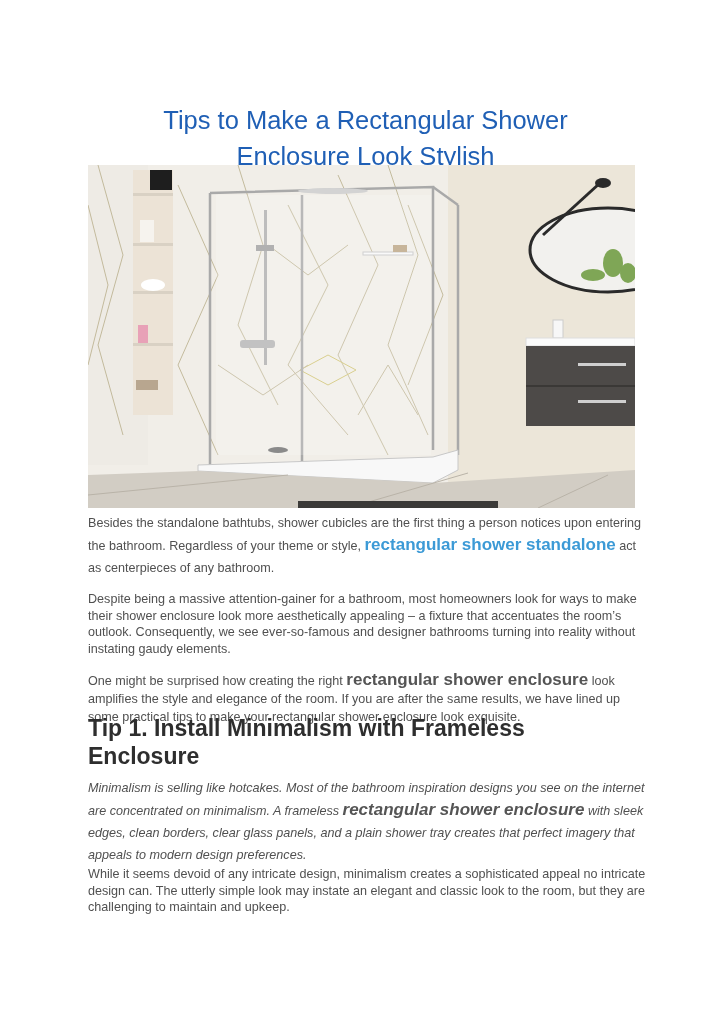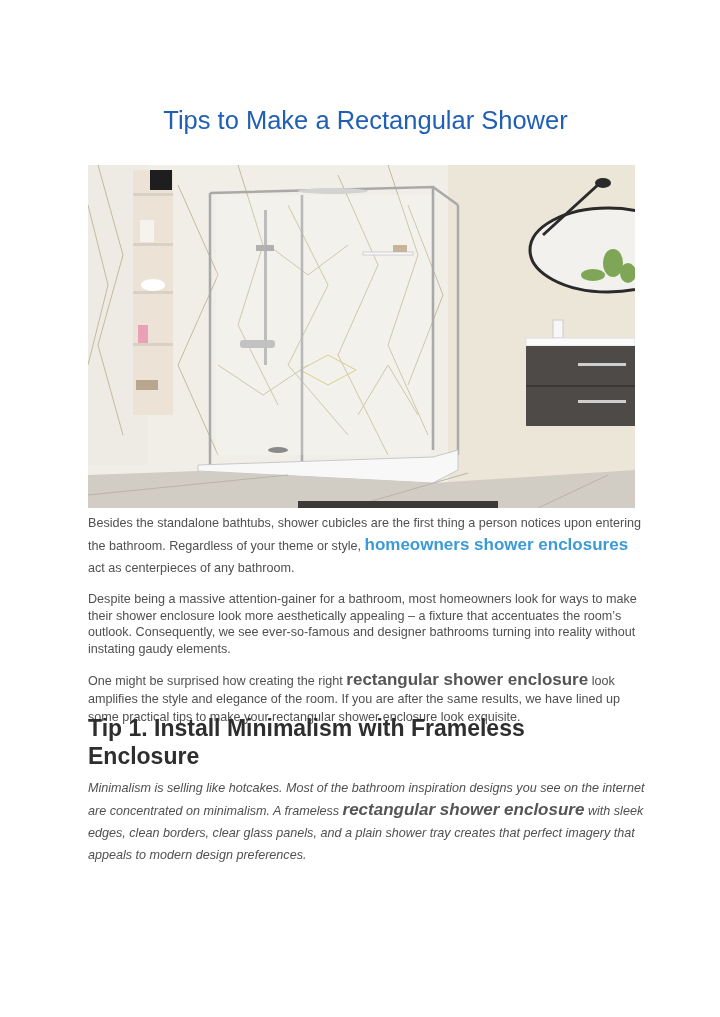--- a/index.html
+++ b/index.html
@@ -15,20 +15,21 @@
   .kw-blue { color: #3c9ad6; font-weight: bold; font-size: 17px; }
   .kw-grey { color: #555555; font-weight: bold; font-size: 17px; }
   .h2 { position: absolute; left: 88px; top: 714px; width: 540px; margin: 0;
         font-size: 23px; line-height: 28px; font-weight: bold; color: #2e2e2e; }
 </style>
 </head>
 <body>
 
 <h1 class="title">
   <span>Tips to Make a Rectangular Shower</span><br>
+  <span>Enclosure Look Stylish</span>
 </h1>
 
 <div class="hero">
   <svg width="547" height="343" viewBox="0 0 547 343" xmlns="http://www.w3.org/2000/svg">
 
     <rect x="0" y="0" width="547" height="343" fill="#f1eee8"></rect>
     <rect x="0" y="0" width="60" height="300" fill="#eeebe5"></rect>
 
     <rect x="45" y="5" width="40" height="245" fill="#ece3d6"></rect>
     <rect x="45" y="28" width="40" height="3" fill="#d9d1c4"></rect>
@@ -96,32 +97,33 @@
     <rect x="438" y="181" width="109" height="80" fill="#4d4a48"></rect>
     <line x1="438" y1="221" x2="547" y2="221" stroke="#3a3836" stroke-width="2"></line>
     <rect x="490" y="198" width="48" height="3" fill="#cfcfcf"></rect>
     <rect x="490" y="235" width="48" height="3" fill="#cfcfcf"></rect>
   </svg>
 </div>
 
 <div class="text" style="top:512px;">
   <p class="p" style="line-height:22px;">
     <span>Besides the standalone bathtubs, shower cubicles are the first thing a person notices upon entering the bathroom. Regardless of your theme or style,</span>
-    <a class="kw-blue">homeowners shower enclosures</a>
+    <a class="kw-blue">rectangular shower standalone</a>
     <span>act as centerpieces of any bathroom.</span>
   </p>
   <p class="p" style="margin-top:12px;">Despite being a massive attention-gainer for a bathroom, most homeowners look for ways to make their shower enclosure look more aesthetically appealing – a fixture that accentuates the room’s outlook. Consequently, we see ever-so-famous and designer bathrooms turning into reality without instating gaudy elements.</p>
   <p class="p" style="margin-top:14px;line-height:18px;">
     <span>One might be surprised how creating the right</span>
     <span class="kw-grey">rectangular shower enclosure</span>
     <span>look amplifies the style and elegance of the room. If you are after the same results, we have lined up some practical tips to make your rectangular shower enclosure look exquisite.</span>
   </p>
 </div>
 
 <h2 class="h2">Tip 1. Install Minimalism with Frameless Enclosure</h2>
 
 <div class="text" style="top:777px;">
   <p class="p" style="line-height:22px;font-style:italic;">
     <span>Minimalism is selling like hotcakes. Most of the bathroom inspiration designs you see on the internet are concentrated on minimalism. A frameless</span>
     <span class="kw-grey">rectangular shower enclosure</span>
     <span>with sleek edges, clean borders, clear glass panels, and a plain shower tray creates that perfect imagery that appeals to modern design preferences.</span>
   </p>
+  <p class="p">While it seems devoid of any intricate design, minimalism creates a sophisticated appeal no intricate design can. The utterly simple look may instate an elegant and classic look to the room, but they are challenging to maintain and upkeep.</p>
 </div>
 
 </body></html>

